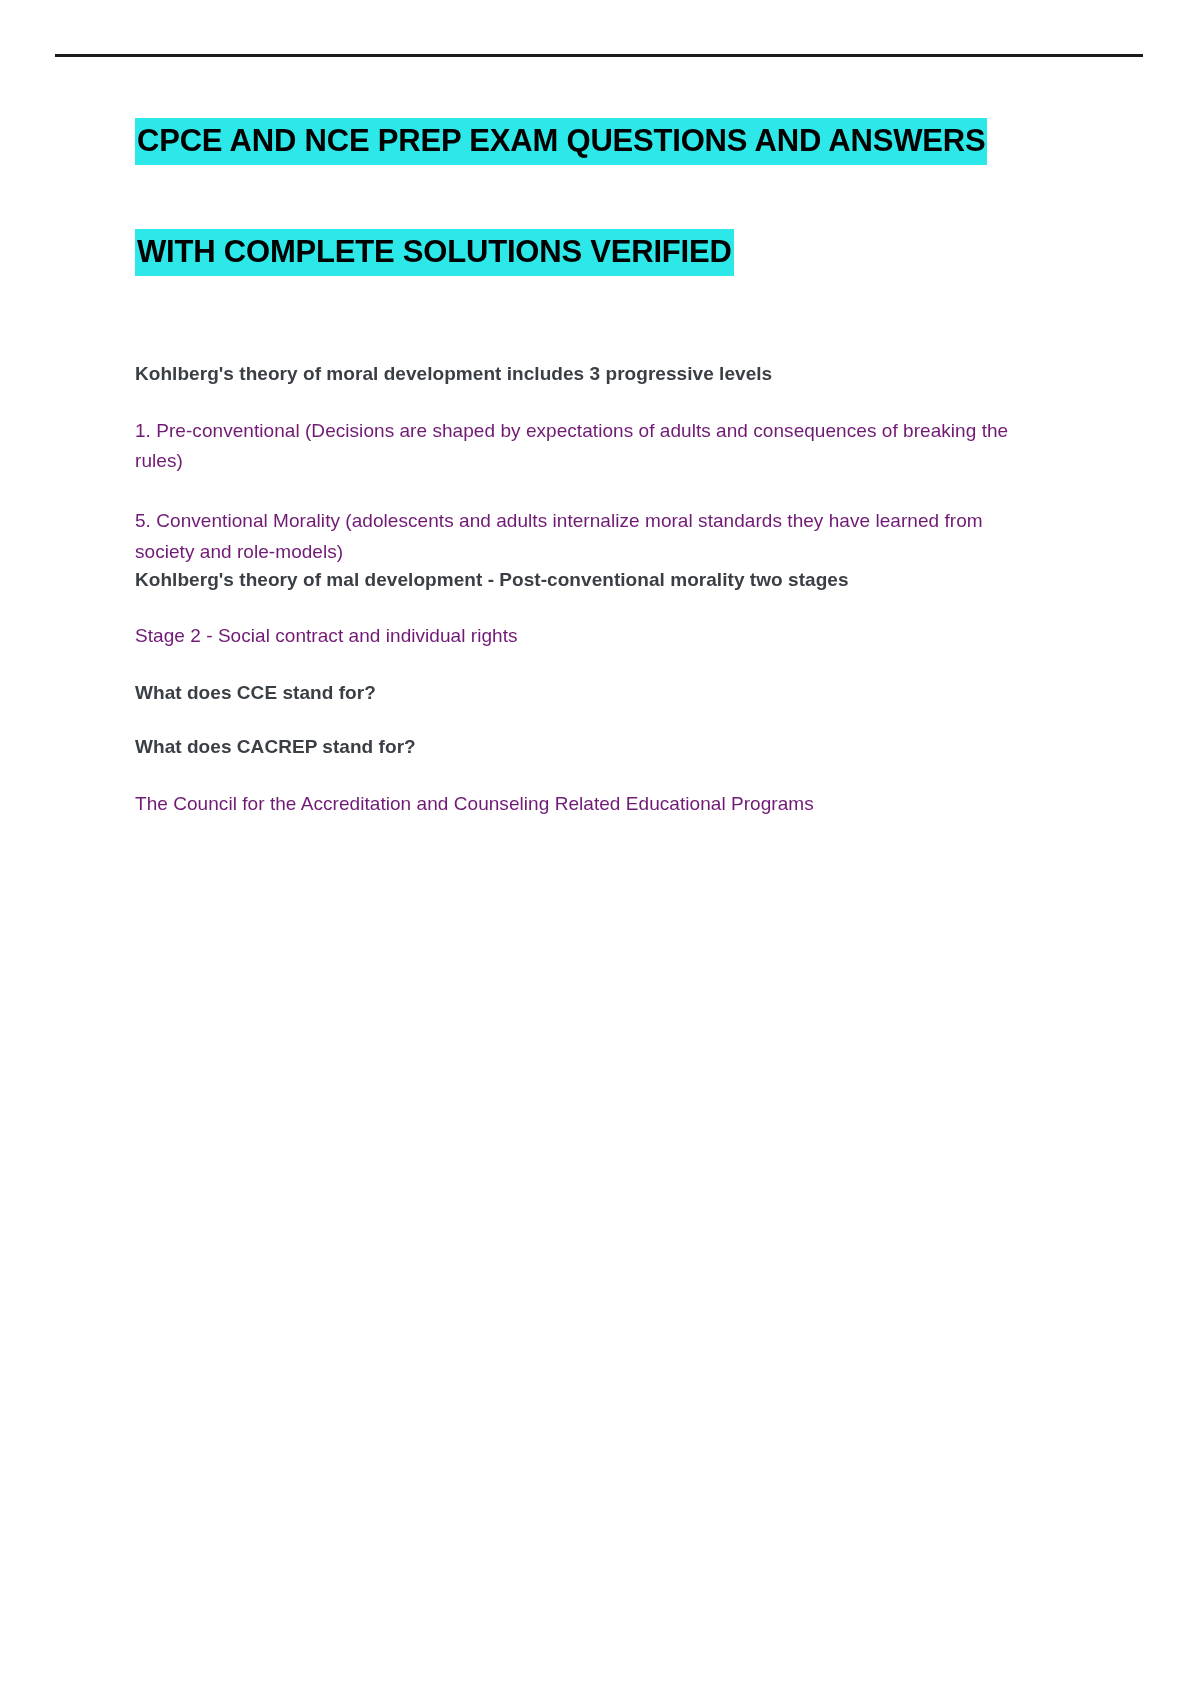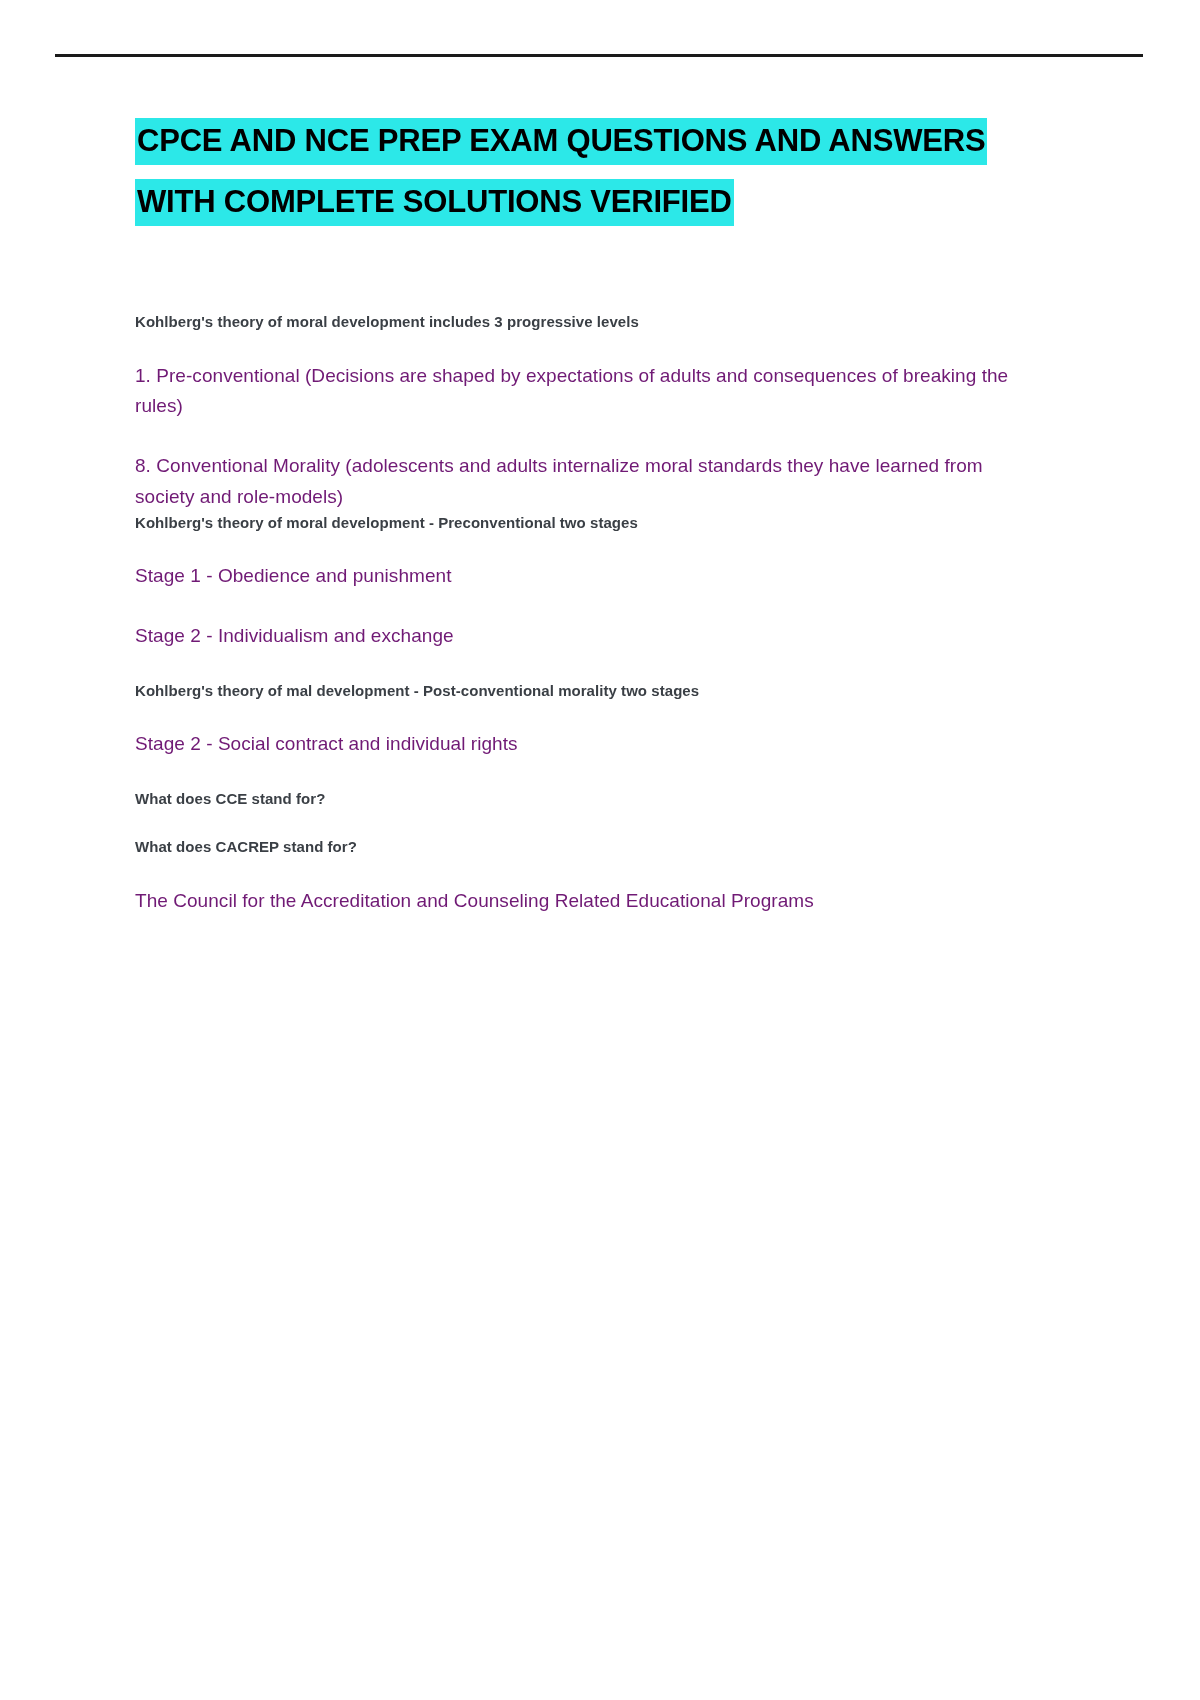--- a/index.html
+++ b/index.html
@@ -43,35 +43,35 @@
   
   .title-line {
     margin: 0 0 0 0;
     font-size: 31px;
     line-height: 1.0;
     font-weight: 700;
     letter-spacing: -0.2px;
     color: #000000;
     white-space: nowrap;
   }
-  .title-line + .title-line { margin-top: 30px; }
+  .title-line + .title-line { margin-top: 80px; }
   .title-line .hl {
     background: #2ce8e8;
     padding: 5px 2px 7px 2px;
     box-decoration-break: clone;
     -webkit-box-decoration-break: clone;
   }
 
   
   .qa-block { margin-top: 95px; }
 
   .qa-item { margin: 0; }
 
   .q {
-    font-size: 15px;
+    font-size: 19px;
     font-weight: 700;
     color: #3a3f45;
     line-height: 1.30;
     margin: 0 0 29px 0;
     letter-spacing: 0.05px;
   }
   .a {
     font-size: 19px;
     font-weight: 400;
     color: #701a75;
@@ -96,28 +96,23 @@
     <div class="title-block">
       <div class="title-line"><span class="hl">CPCE AND NCE PREP EXAM QUESTIONS AND ANSWERS</span></div>
       <div class="title-line"><span class="hl">WITH COMPLETE SOLUTIONS VERIFIED</span></div>
     </div>
 
     <div class="qa-block">
 
       <div class="qa-item">
         <p class="q">Kohlberg's theory of moral development includes 3 progressive levels</p>
         <p class="a">1. Pre-conventional (Decisions are shaped by expectations of adults and consequences of breaking the rules)</p>
-        <p class="a">8. Conventional Morality (adolescents and adults internalize moral standards they have learned from society and role-models)</p>
+        <p class="a">5. Conventional Morality (adolescents and adults internalize moral standards they have learned from society and role-models)</p>
       </div>
 
-      <div class="qa-item">
-        <p class="q">Kohlberg's theory of moral development - Preconventional two stages</p>
-        <p class="a short">Stage 1 - Obedience and punishment</p>
-        <p class="a short">Stage 2 - Individualism and exchange</p>
-      </div>
 
 
       <div class="qa-item">
         <p class="q">Kohlberg's theory of mal development - Post-conventional morality two stages</p>
         <p class="a short">Stage 2 - Social contract and individual rights</p>
       </div>
 
       <div class="qa-item">
         <p class="q">What does CCE stand for?</p>
       </div>

